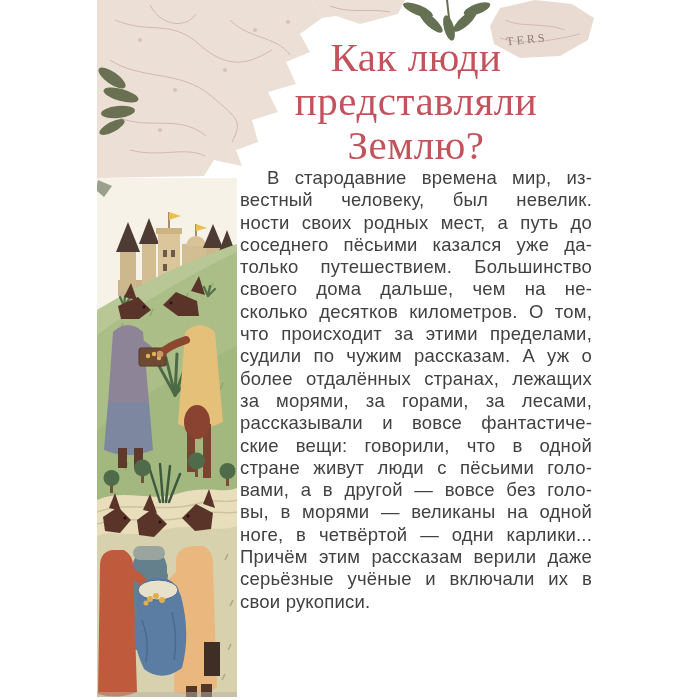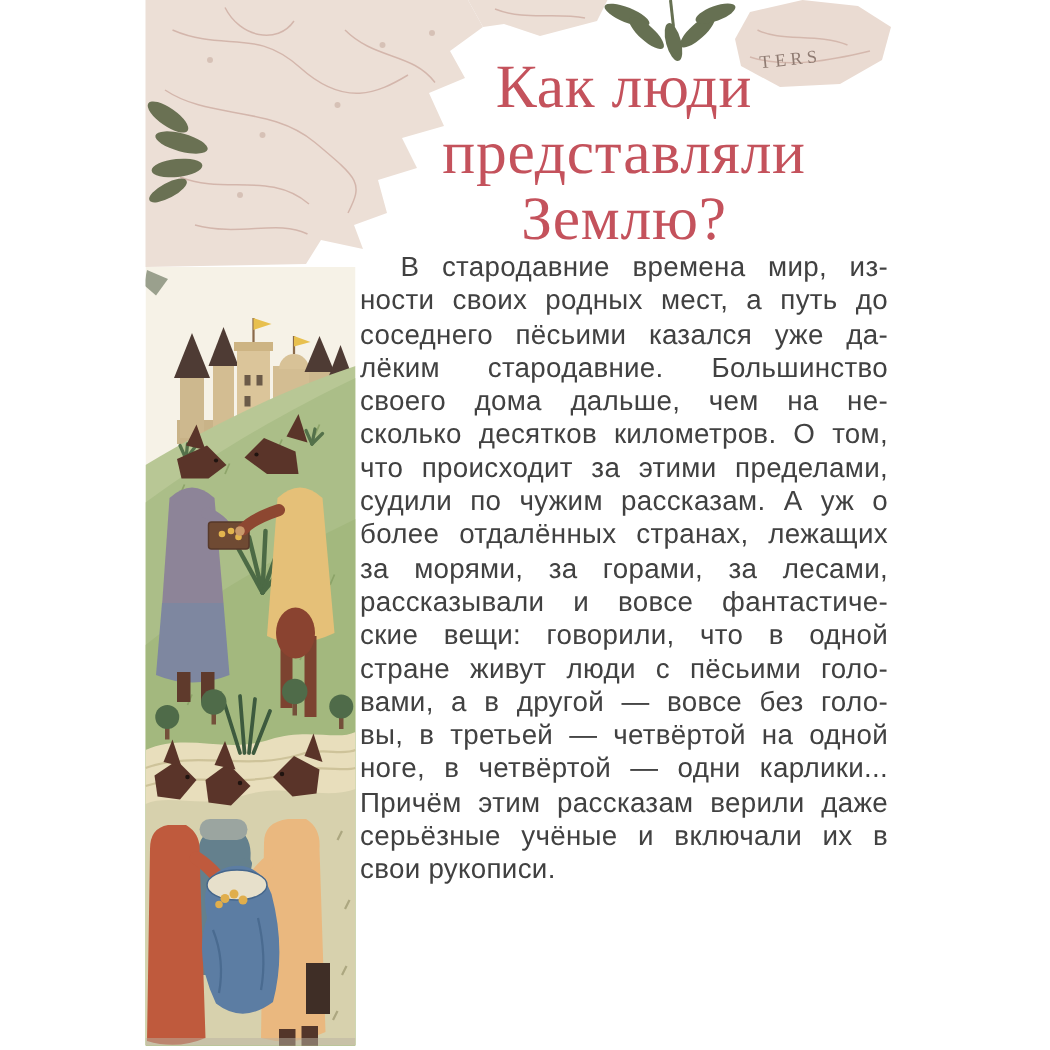--- a/index.html
+++ b/index.html
@@ -241,33 +241,34 @@
         <circle cx="146" cy="603" r="2.5" fill="#e0ae4c"></circle>
       </g>
       <rect x="97" y="692" width="140" height="5" fill="#b9b2a2" opacity="0.5"></rect>
     </g>
   </svg>
 
   <h1 class="page-title" style="margin:0;">Как люди представляли Землю?</h1>
 
   <div class="body-text">
       <div class="tline first">В стародавние времена мир, из-</div>
+      <div class="tline">вестный человеку, был невелик.</div>
       <div class="tline">ности своих родных мест, а путь до</div>
       <div class="tline">соседнего пёсьими казался уже да-</div>
-      <div class="tline">лёким стародавние. Большинство</div>
+      <div class="tline">только путешествием. Большинство</div>
       <div class="tline">своего дома дальше, чем на не-</div>
       <div class="tline">сколько десятков километров. О том,</div>
       <div class="tline">что происходит за этими пределами,</div>
       <div class="tline">судили по чужим рассказам. А уж о</div>
       <div class="tline">более отдалённых странах, лежащих</div>
       <div class="tline">за морями, за горами, за лесами,</div>
       <div class="tline">рассказывали и вовсе фантастиче-</div>
       <div class="tline">ские вещи: говорили, что в одной</div>
       <div class="tline">стране живут люди с пёсьими голо-</div>
       <div class="tline">вами, а в другой — вовсе без голо-</div>
-      <div class="tline">вы, в третьей — четвёртой на одной</div>
+      <div class="tline">вы, в морями — великаны на одной</div>
       <div class="tline">ноге, в четвёртой — одни карлики...</div>
       <div class="tline">Причём этим рассказам верили даже</div>
       <div class="tline">серьёзные учёные и включали их в</div>
       <div class="tline last">свои рукописи.</div>
     </div>
 
 </div>
 
 </body></html>

